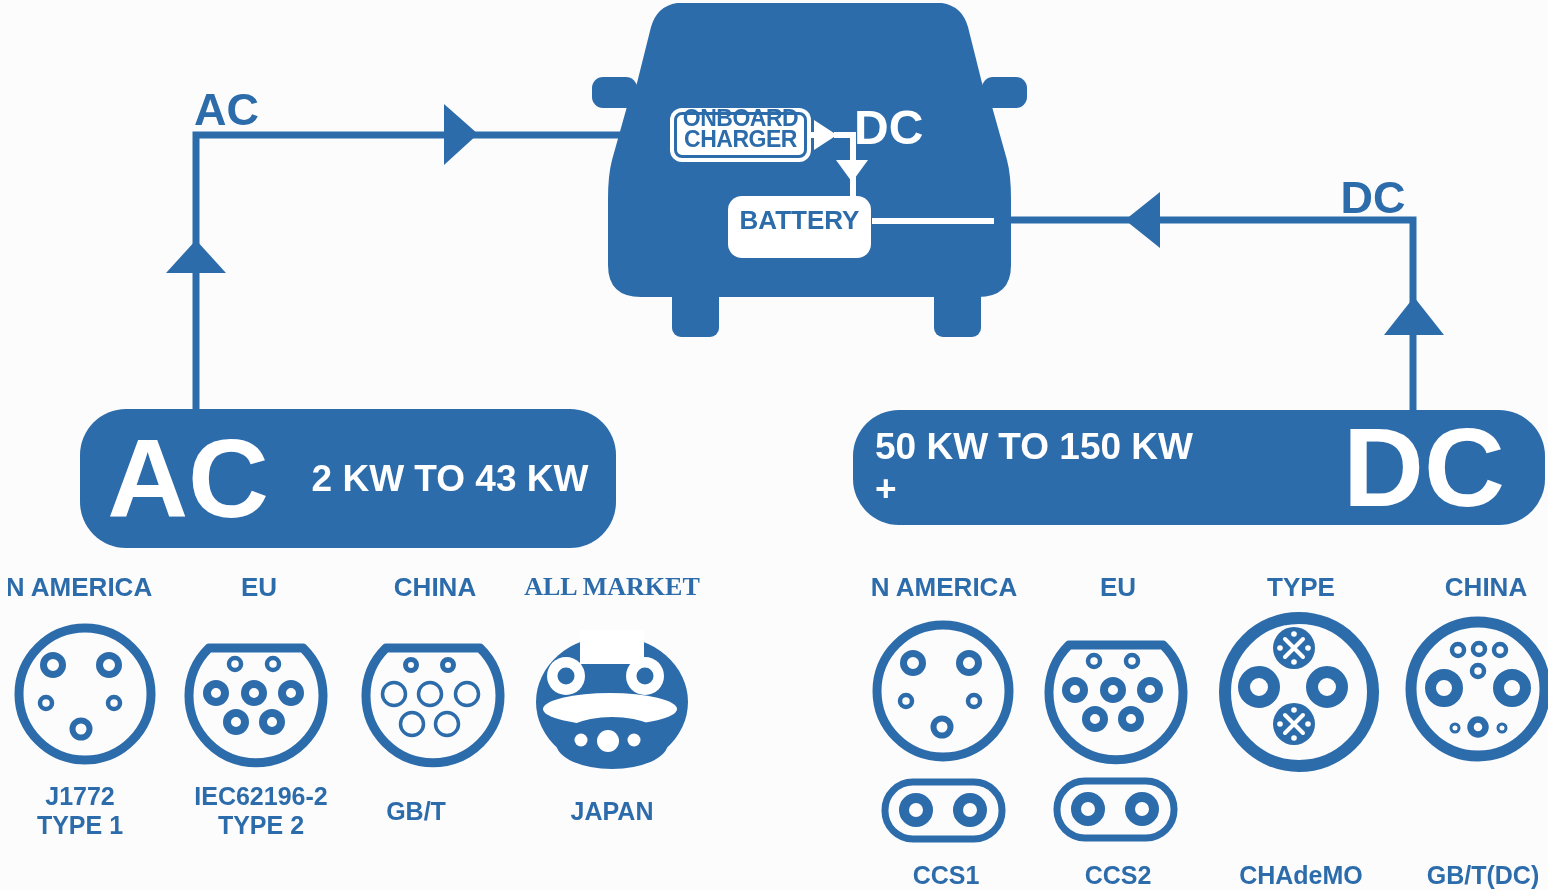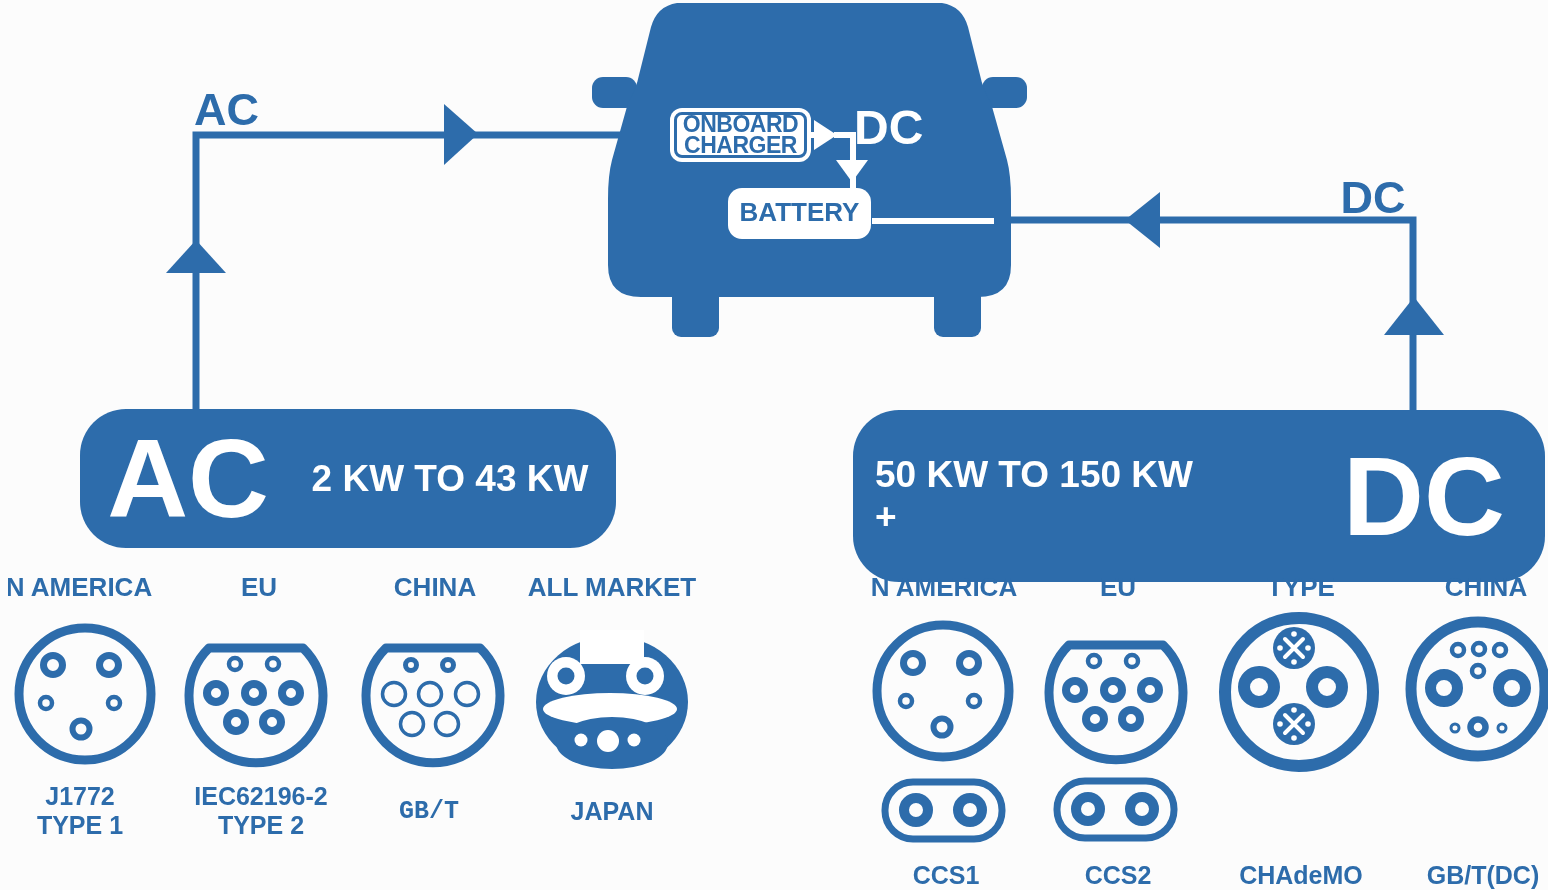--- a/index.html
+++ b/index.html
@@ -17,23 +17,23 @@
   .cname { font-size:25px; width:240px; top:780px; height:62px; line-height:29px;
            display:flex; flex-direction:column; justify-content:center; align-items:center; }
   .cname-dc { top:858px; height:34px; }
   .bigbox { position:absolute; background:var(--p); border-radius:46px; }
   .bigbox .big { position:absolute; top:0; height:100%; display:flex; align-items:center; justify-content:center;
                  color:#fff; font-weight:bold; font-size:112px; }
   .bigbox .range { position:absolute; top:0; height:100%; display:flex; align-items:center; justify-content:center;
                    color:#fff; font-weight:bold; font-size:37px; }
   .whitebox { position:absolute; background:#fff; color:var(--p); font-weight:bold; text-align:center; }
   #onboard-box { left:662px; top:108px; width:141px; height:54px; border-radius:12px;
-                 font-size:23px; line-height:21px; padding-top:6px; letter-spacing:-0.5px; }
+                 font-size:23px; line-height:21px; letter-spacing:-0.5px; }
   #onboard-box::before { content:""; position:absolute; inset:4px; border:3px solid var(--p); border-radius:8px; }
-  #battery-box { left:720px; top:188px; width:143px; height:51px; border-radius:14px;
+  #battery-box { left:720px; top:196px; width:143px; height:62px; border-radius:14px;
                  font-size:26px; line-height:49px; }
   #car-dc-label { position:absolute; left:846px; top:102px; color:#fff; font-weight:bold; font-size:48px; line-height:52px; }
 </style>
 </head>
 <body>
 
 <div id="stage">
 
   <svg width="1548" height="890" viewBox="0 0 1548 890">
 
@@ -176,40 +176,40 @@
   <div class="whitebox" id="onboard-box" style="white-space:pre-line;">ONBOARD
 CHARGER</div>
   <div id="car-dc-label">DC</div>
   <div class="whitebox" id="battery-box">BATTERY</div>
 
   <div class="bigbox" style="left:72px; top:409px; width:536px; height:139px;">
     <div class="big" style="left:28px; width:160px;">AC</div>
     <div class="range" style="left:215px; width:310px;">2 KW TO 43 KW</div>
   </div>
 
-  <div class="bigbox" style="left:845px; top:410px; width:692px; height:172px;">
+  <div class="bigbox" style="left:845px; top:410px; width:692px; height:115px;">
     <div class="range" style="left:22px; width:332px;">50 KW TO 150 KW +</div>
     <div class="big" style="left:481px; width:180px;">DC</div>
   </div>
 
   <div class="lbl region" style="left:-49px;">N AMERICA</div>
   <div class="lbl region" style="left:131px;">EU</div>
   <div class="lbl region" style="left:307px;">CHINA</div>
-  <div class="lbl region" style="left:484px;">ALL MARKET</div>
+  <div class="lbl region" style="left:484px;font-family:Liberation Serif, serif;">ALL MARKET</div>
 
   <div class="lbl region" style="left:816px;">N AMERICA</div>
   <div class="lbl region" style="left:990px;">EU</div>
   <div class="lbl region" style="left:1173px;">TYPE</div>
   <div class="lbl region" style="left:1358px;">CHINA</div>
 
   <div class="lbl cname" style="left:-48px;">J1772
 TYPE 1</div>
   <div class="lbl cname" style="left:133px;">IEC62196-2
 TYPE 2</div>
-  <div class="lbl cname" style="left:301px;font-family:Liberation Mono, monospace;">GB/T</div>
+  <div class="lbl cname" style="left:288px;">GB/T</div>
   <div class="lbl cname" style="left:484px;">JAPAN</div>
 
   <div class="lbl cname cname-dc" style="left:818px;">CCS1</div>
   <div class="lbl cname cname-dc" style="left:990px;">CCS2</div>
   <div class="lbl cname cname-dc" style="left:1173px;">CHAdeMO</div>
   <div class="lbl cname cname-dc" style="left:1355px;">GB/T(DC)</div>
 
 </div>
 
 </body></html>

